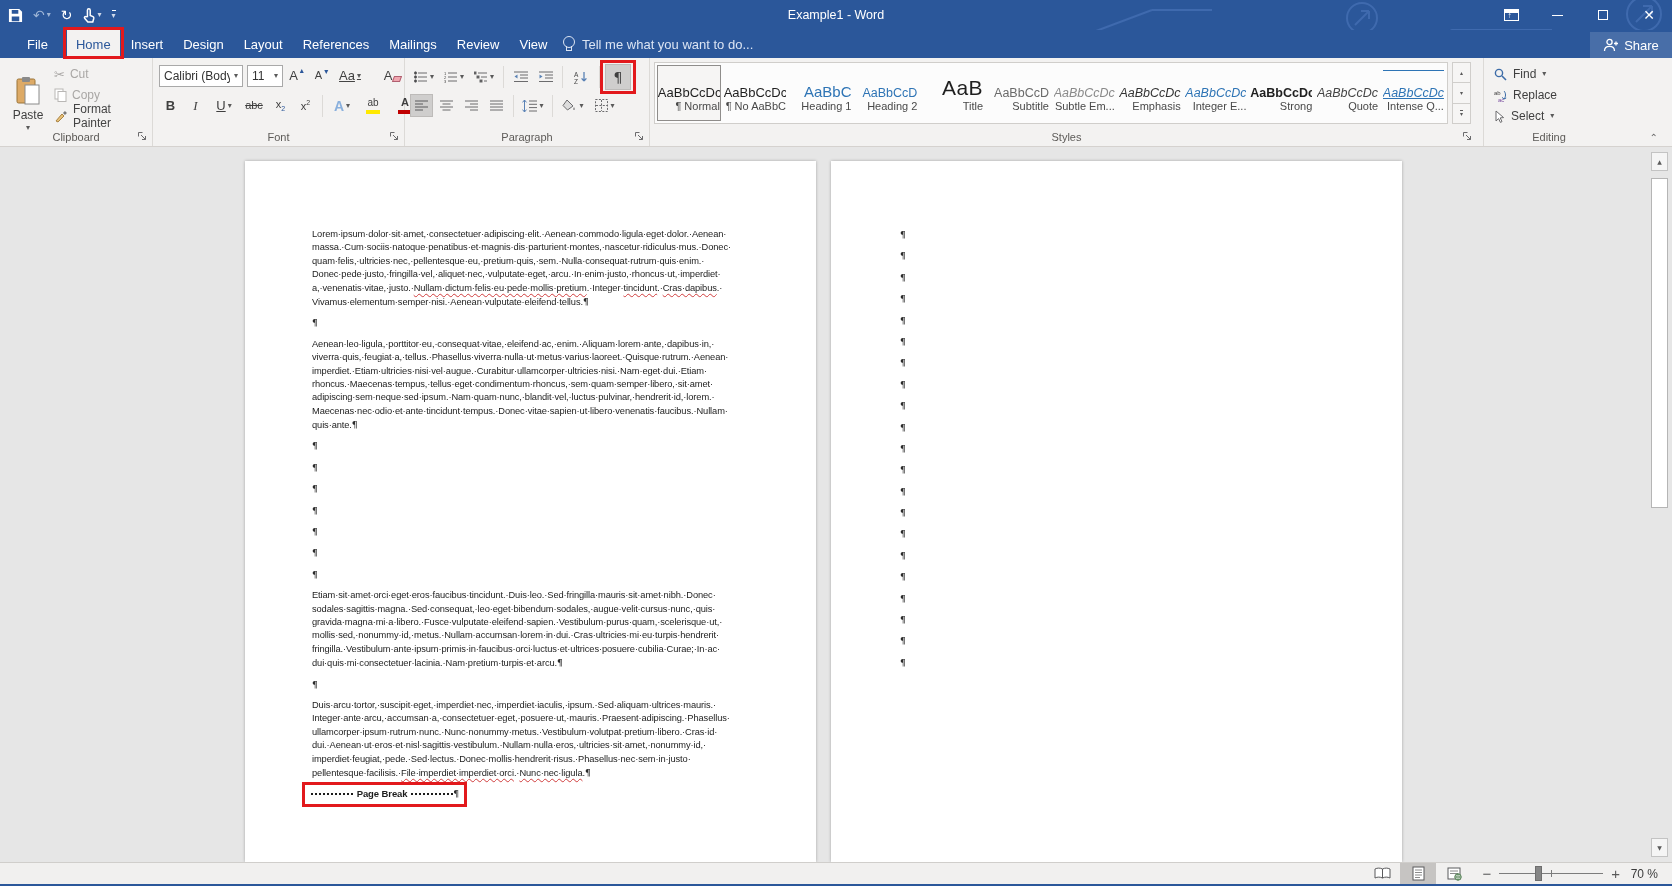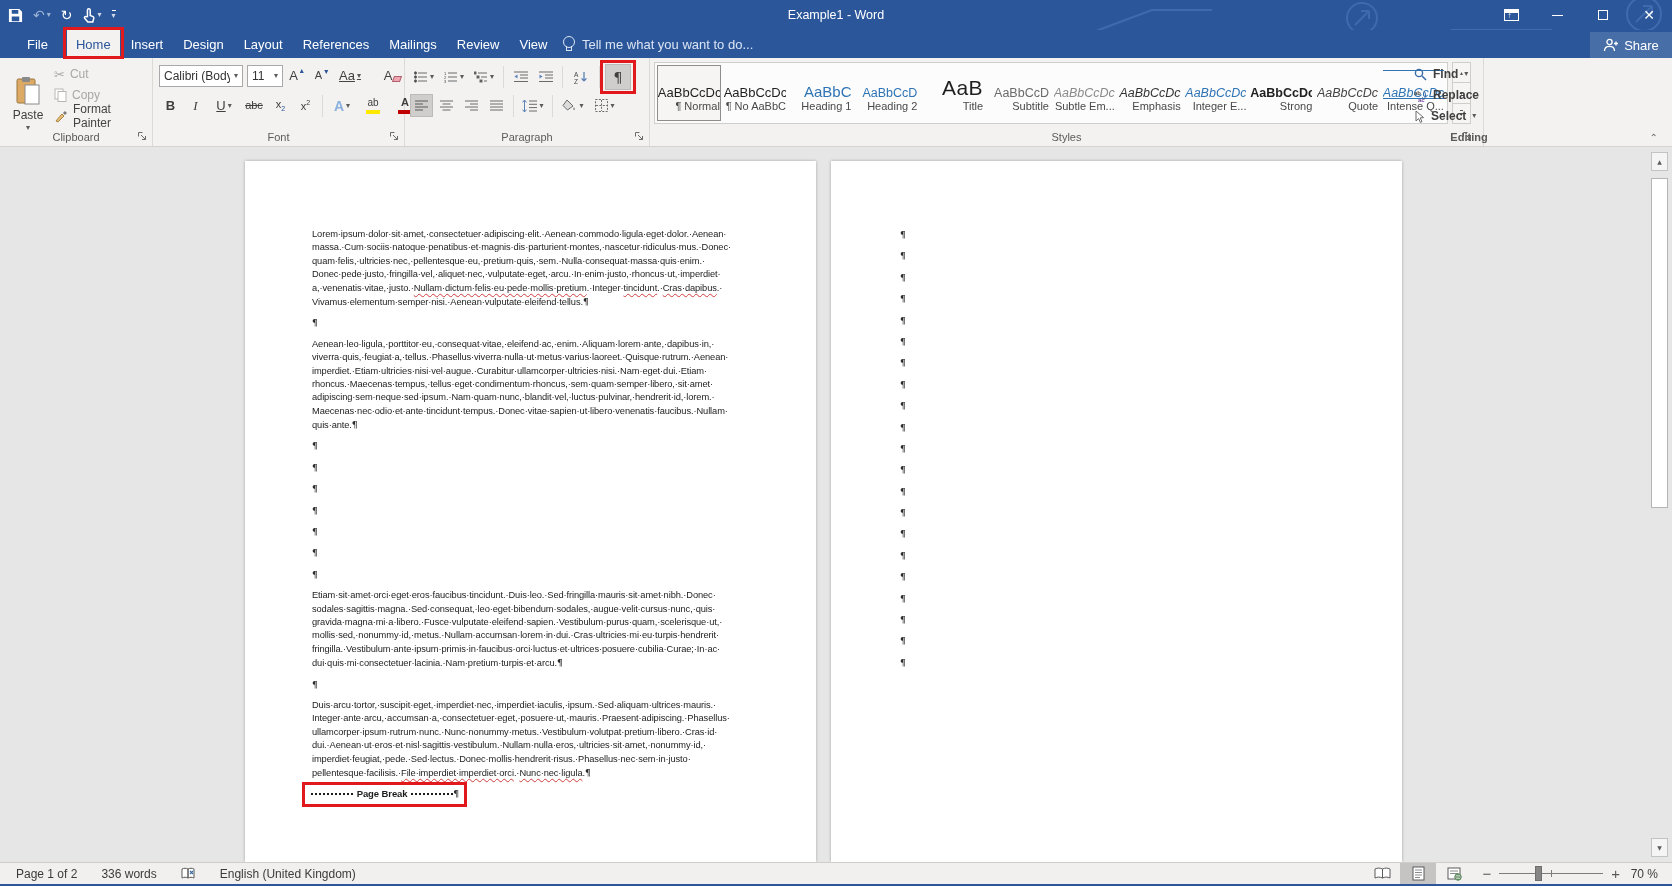--- a/index.html
+++ b/index.html
@@ -511,21 +511,21 @@
         </div>
     </div>
     <div class="grp-label" style="width:50%;left:25%;">Styles</div>
     <div class="launcher" style="right:10px;">
         <svg width="11" height="11" viewBox="0 0 11 11">
           <path fill="none" stroke="#6b6b6d" d="M1.5 1.5 h4 M1.5 1.5 v4 M4 4 l4.5 4.5 M8.5 5 v3.5 h-3.5"></path>
         </svg>
       </div>
   </div>
 
-  <div class="grp" style="left:1404px;width:188px;border-right:none;font-weight:bold;">
+  <div class="grp" style="left:1484px;width:188px;border-right:none;">
     <div class="edrow" style="top:6px;">
       <svg width="13" height="13" viewBox="0 0 13 13">
           <circle cx="5" cy="5" r="3.6" fill="none" stroke="#3c6ca8" stroke-width="1.4"></circle>
           <path d="M8 8 L12 12" stroke="#3c6ca8" stroke-width="1.6"></path>
         </svg>
       <span>Find</span>
       <span class="caret">▾</span>
     </div>
     <div class="edrow" style="top:27px;">
       <svg width="13" height="13" viewBox="0 0 13 13">
@@ -548,21 +548,21 @@
 
   <div class="collapse-ribbon glyph">⌃</div>
 </div>
 
 <div class="docarea">
   <div class="page page1">
     <div class="docbody" id="page1body">
         <div class="para">
           <div class="line"><span>Lorem·ipsum·dolor·sit·amet,·consectetuer·adipiscing·elit.·Aenean·commodo·ligula·eget·dolor.·Aenean·</span></div>
           <div class="line"><span>massa.·Cum·sociis·natoque·penatibus·et·magnis·dis·parturient·montes,·nascetur·ridiculus·mus.·Donec·</span></div>
-          <div class="line"><span>quam·felis,·ultricies·nec,·pellentesque·eu,·pretium·quis,·sem.·Nulla·consequat·massa·quis·enim.·</span></div>
+          <div class="line"><span>quam·felis,·ultricies·nec,·pellentesque·eu,·pretium·quis,·sem.·Nulla·consequat·rutrum·quis·enim.·</span></div>
           <div class="line"><span>Donec·pede·justo,·fringilla·vel,·aliquet·nec,·vulputate·eget,·arcu.·In·enim·justo,·rhoncus·ut,·imperdiet·</span></div>
           <div class="line"><span>a,·venenatis·vitae,·justo.·</span><span class="sperr">Nullam·dictum·felis·eu·pede·mollis·pretium</span><span>.·Integer·</span><span class="sperr">tincidunt</span><span>.·</span><span class="sperr">Cras·dapibus</span><span>.·</span></div>
           <div class="line"><span>Vivamus·elementum·semper·nisi.·Aenean·vulputate·eleifend·tellus.</span><span class="pm">¶</span></div>
         </div>
         <div class="para">
           <div class="line"><span class="pm">¶</span></div>
         </div>
         <div class="para">
           <div class="line"><span>Aenean·leo·ligula,·porttitor·eu,·consequat·vitae,·eleifend·ac,·enim.·Aliquam·lorem·ante,·dapibus·in,·</span></div>
           <div class="line"><span>viverra·quis,·feugiat·a,·tellus.·Phasellus·viverra·nulla·ut·metus·varius·laoreet.·Quisque·rutrum.·Aenean·</span></div>
@@ -693,31 +693,20 @@
         <span class="caret" style="font-size:6px;">▲</span>
       </div>
     <div class="sthumb"></div>
     <div class="sarrow" style="bottom:0;">
         <span class="caret" style="font-size:6px;">▼</span>
       </div>
   </div>
 </div>
 
 <div class="statusbar">
-  <div class="sleft">
-    <span class="sitem" style="padding-left:16px;">Page 1 of 2</span>
-    <span class="sitem">336 words</span>
-    <span class="sitem">
-      <svg width="15" height="14" viewBox="0 0 15 14">
-        <path d="M1 2 c2-1 4-1 6 0 v9 c-2-1-4-1-6 0 z M13 2 c-2-1-4-1-6 0 v9 c2-1 4-1 6 0 z" fill="#fff" stroke="#5a5a5c"></path>
-        <path d="M9 4 l3 3 M12 4 l-3 3" stroke="#3c6ca8" stroke-width="1.2"></path>
-      </svg>
-    </span>
-    <span class="sitem">English (United Kingdom)</span>
-  </div>
   <div class="sright">
     <span class="viewbtn">
       <svg width="17" height="13" viewBox="0 0 17 13">
           <path d="M1 2 c2.4-1.2 5-1.2 7.5 0 c2.5-1.2 5.1-1.2 7.5 0 v9 c-2.4-1.2-5-1.2-7.5 0 c-2.5-1.2-5.1-1.2-7.5 0 z M8.5 2 v9" fill="#fff" stroke="#5a5a5c"></path>
         </svg>
     </span>
     <span class="viewbtn on">
       <svg width="13" height="15" viewBox="0 0 13 15">
           <rect x="1" y="1" width="11" height="13" fill="#fff" stroke="#5a5a5c"></rect>
           <path d="M3 4h7M3 6.5h7M3 9h7M3 11.5h5" stroke="#8a8a8a"></path>

